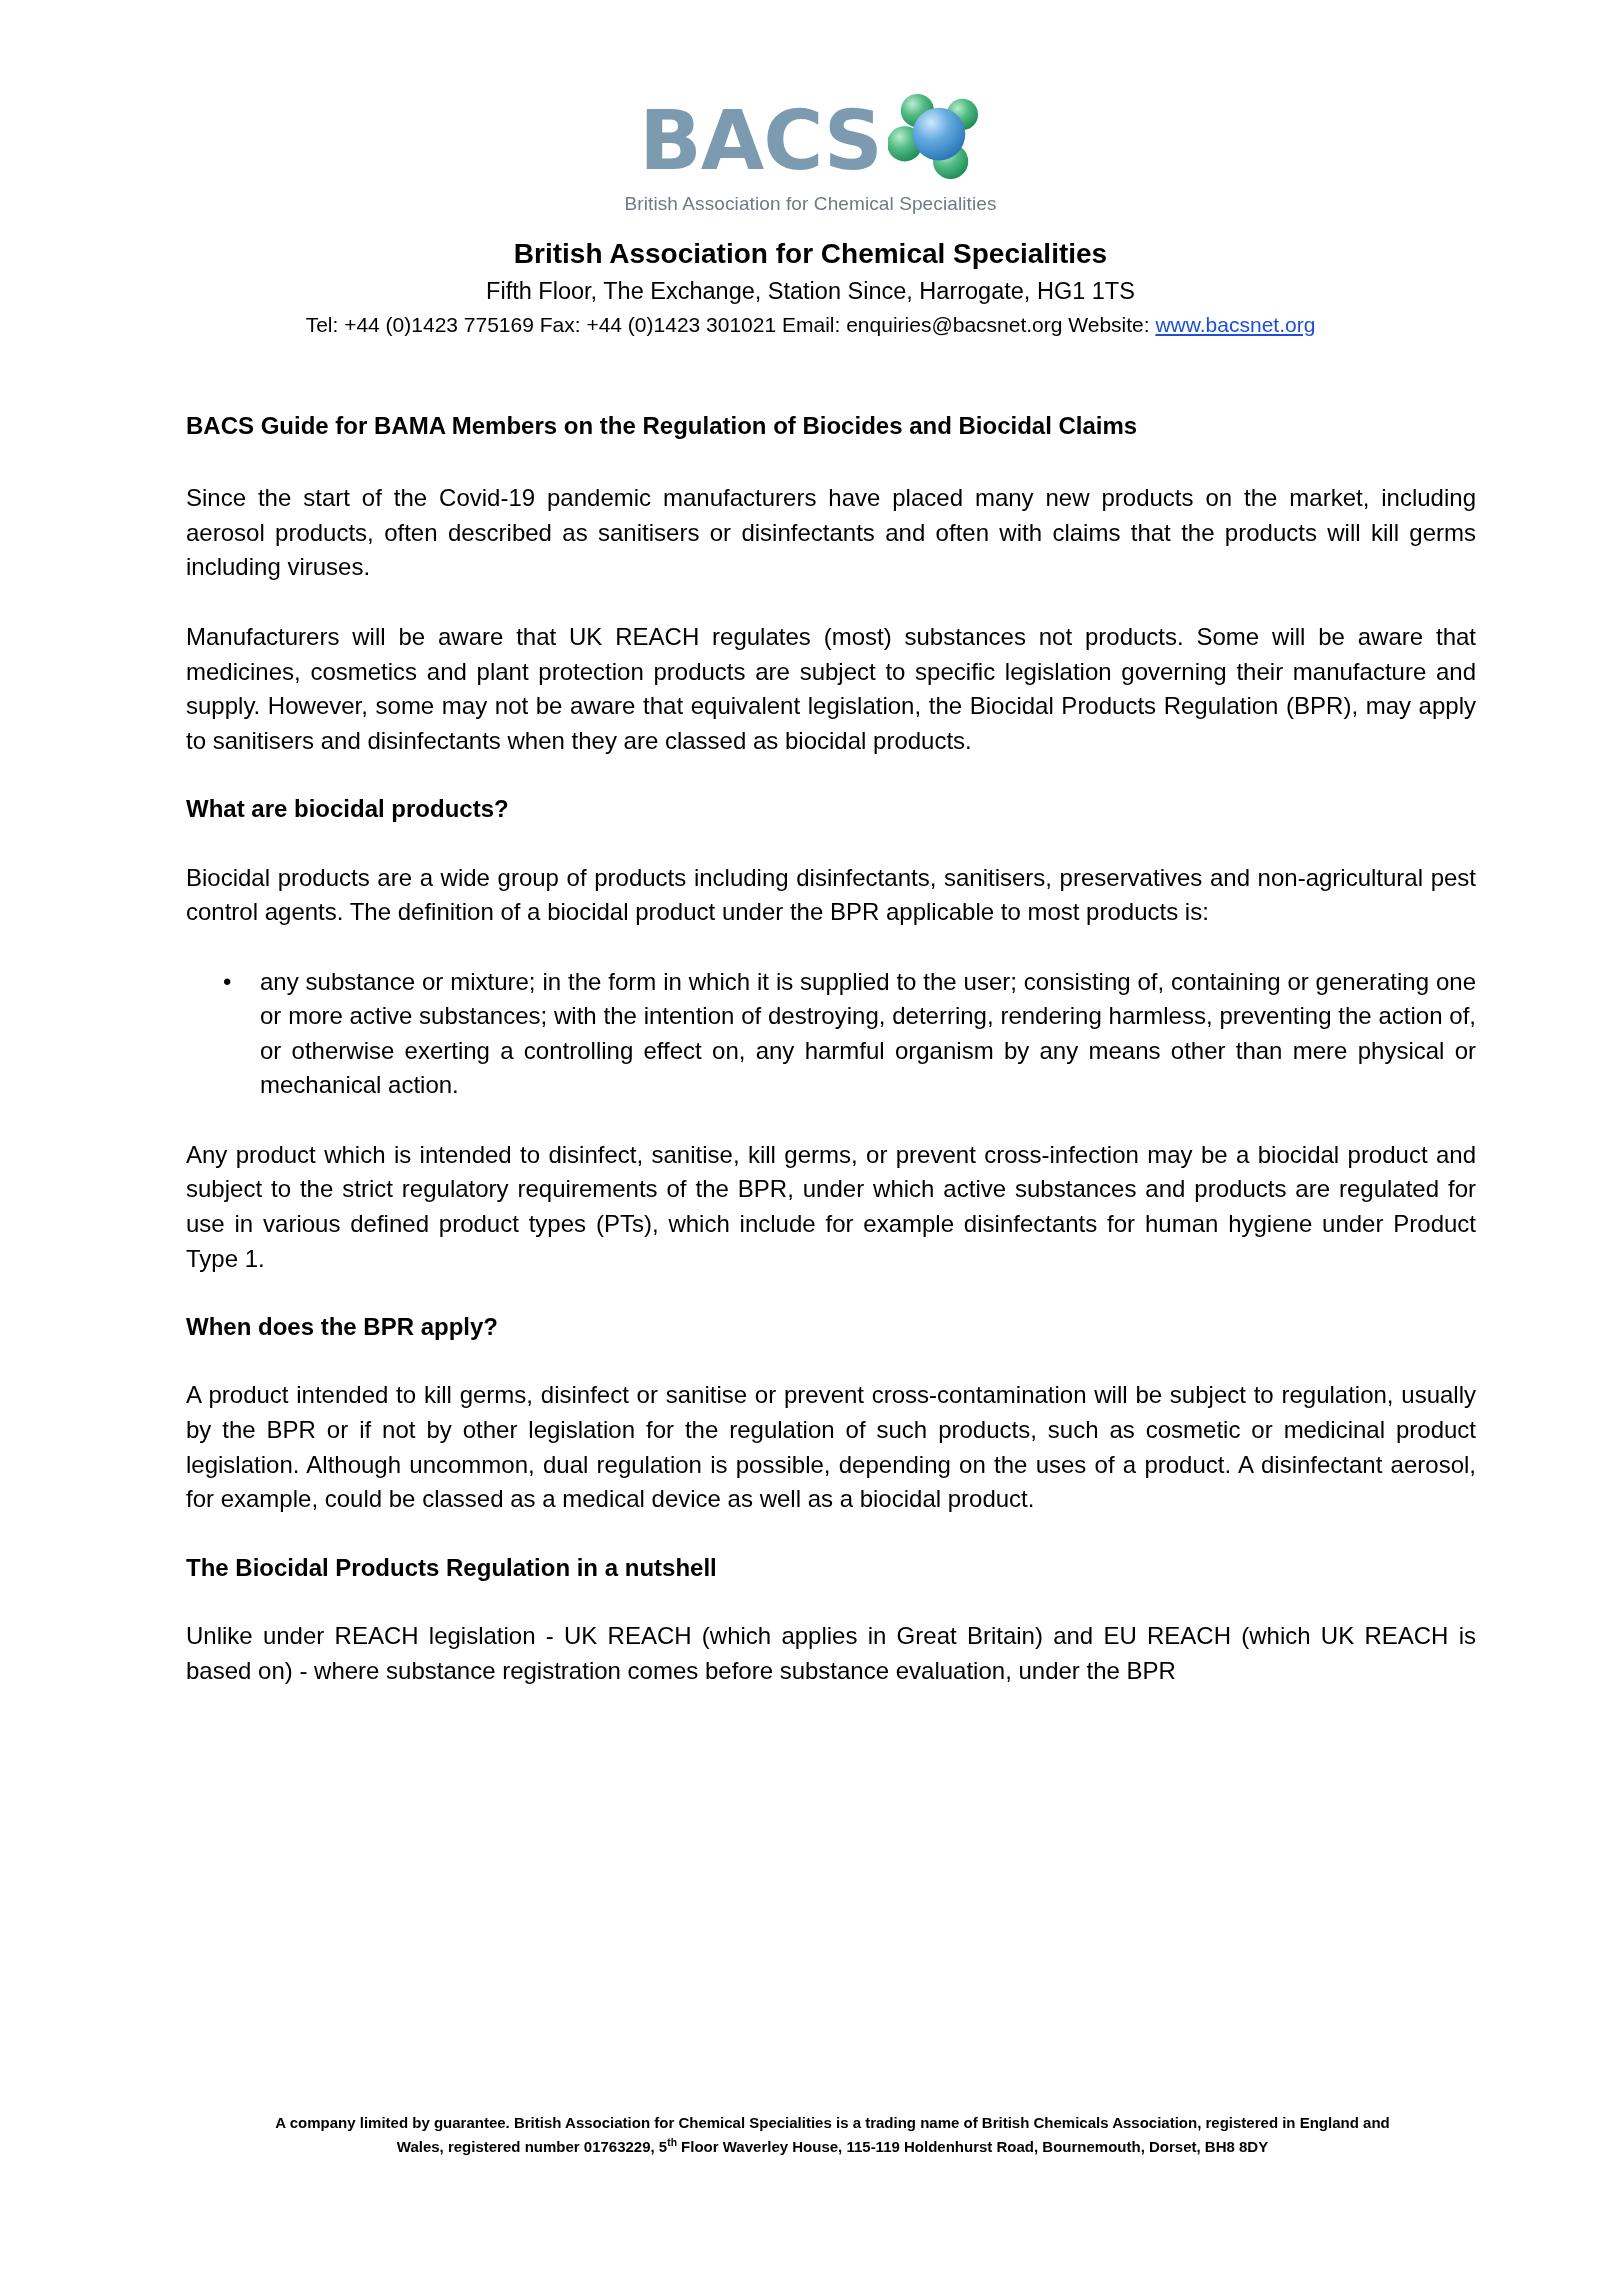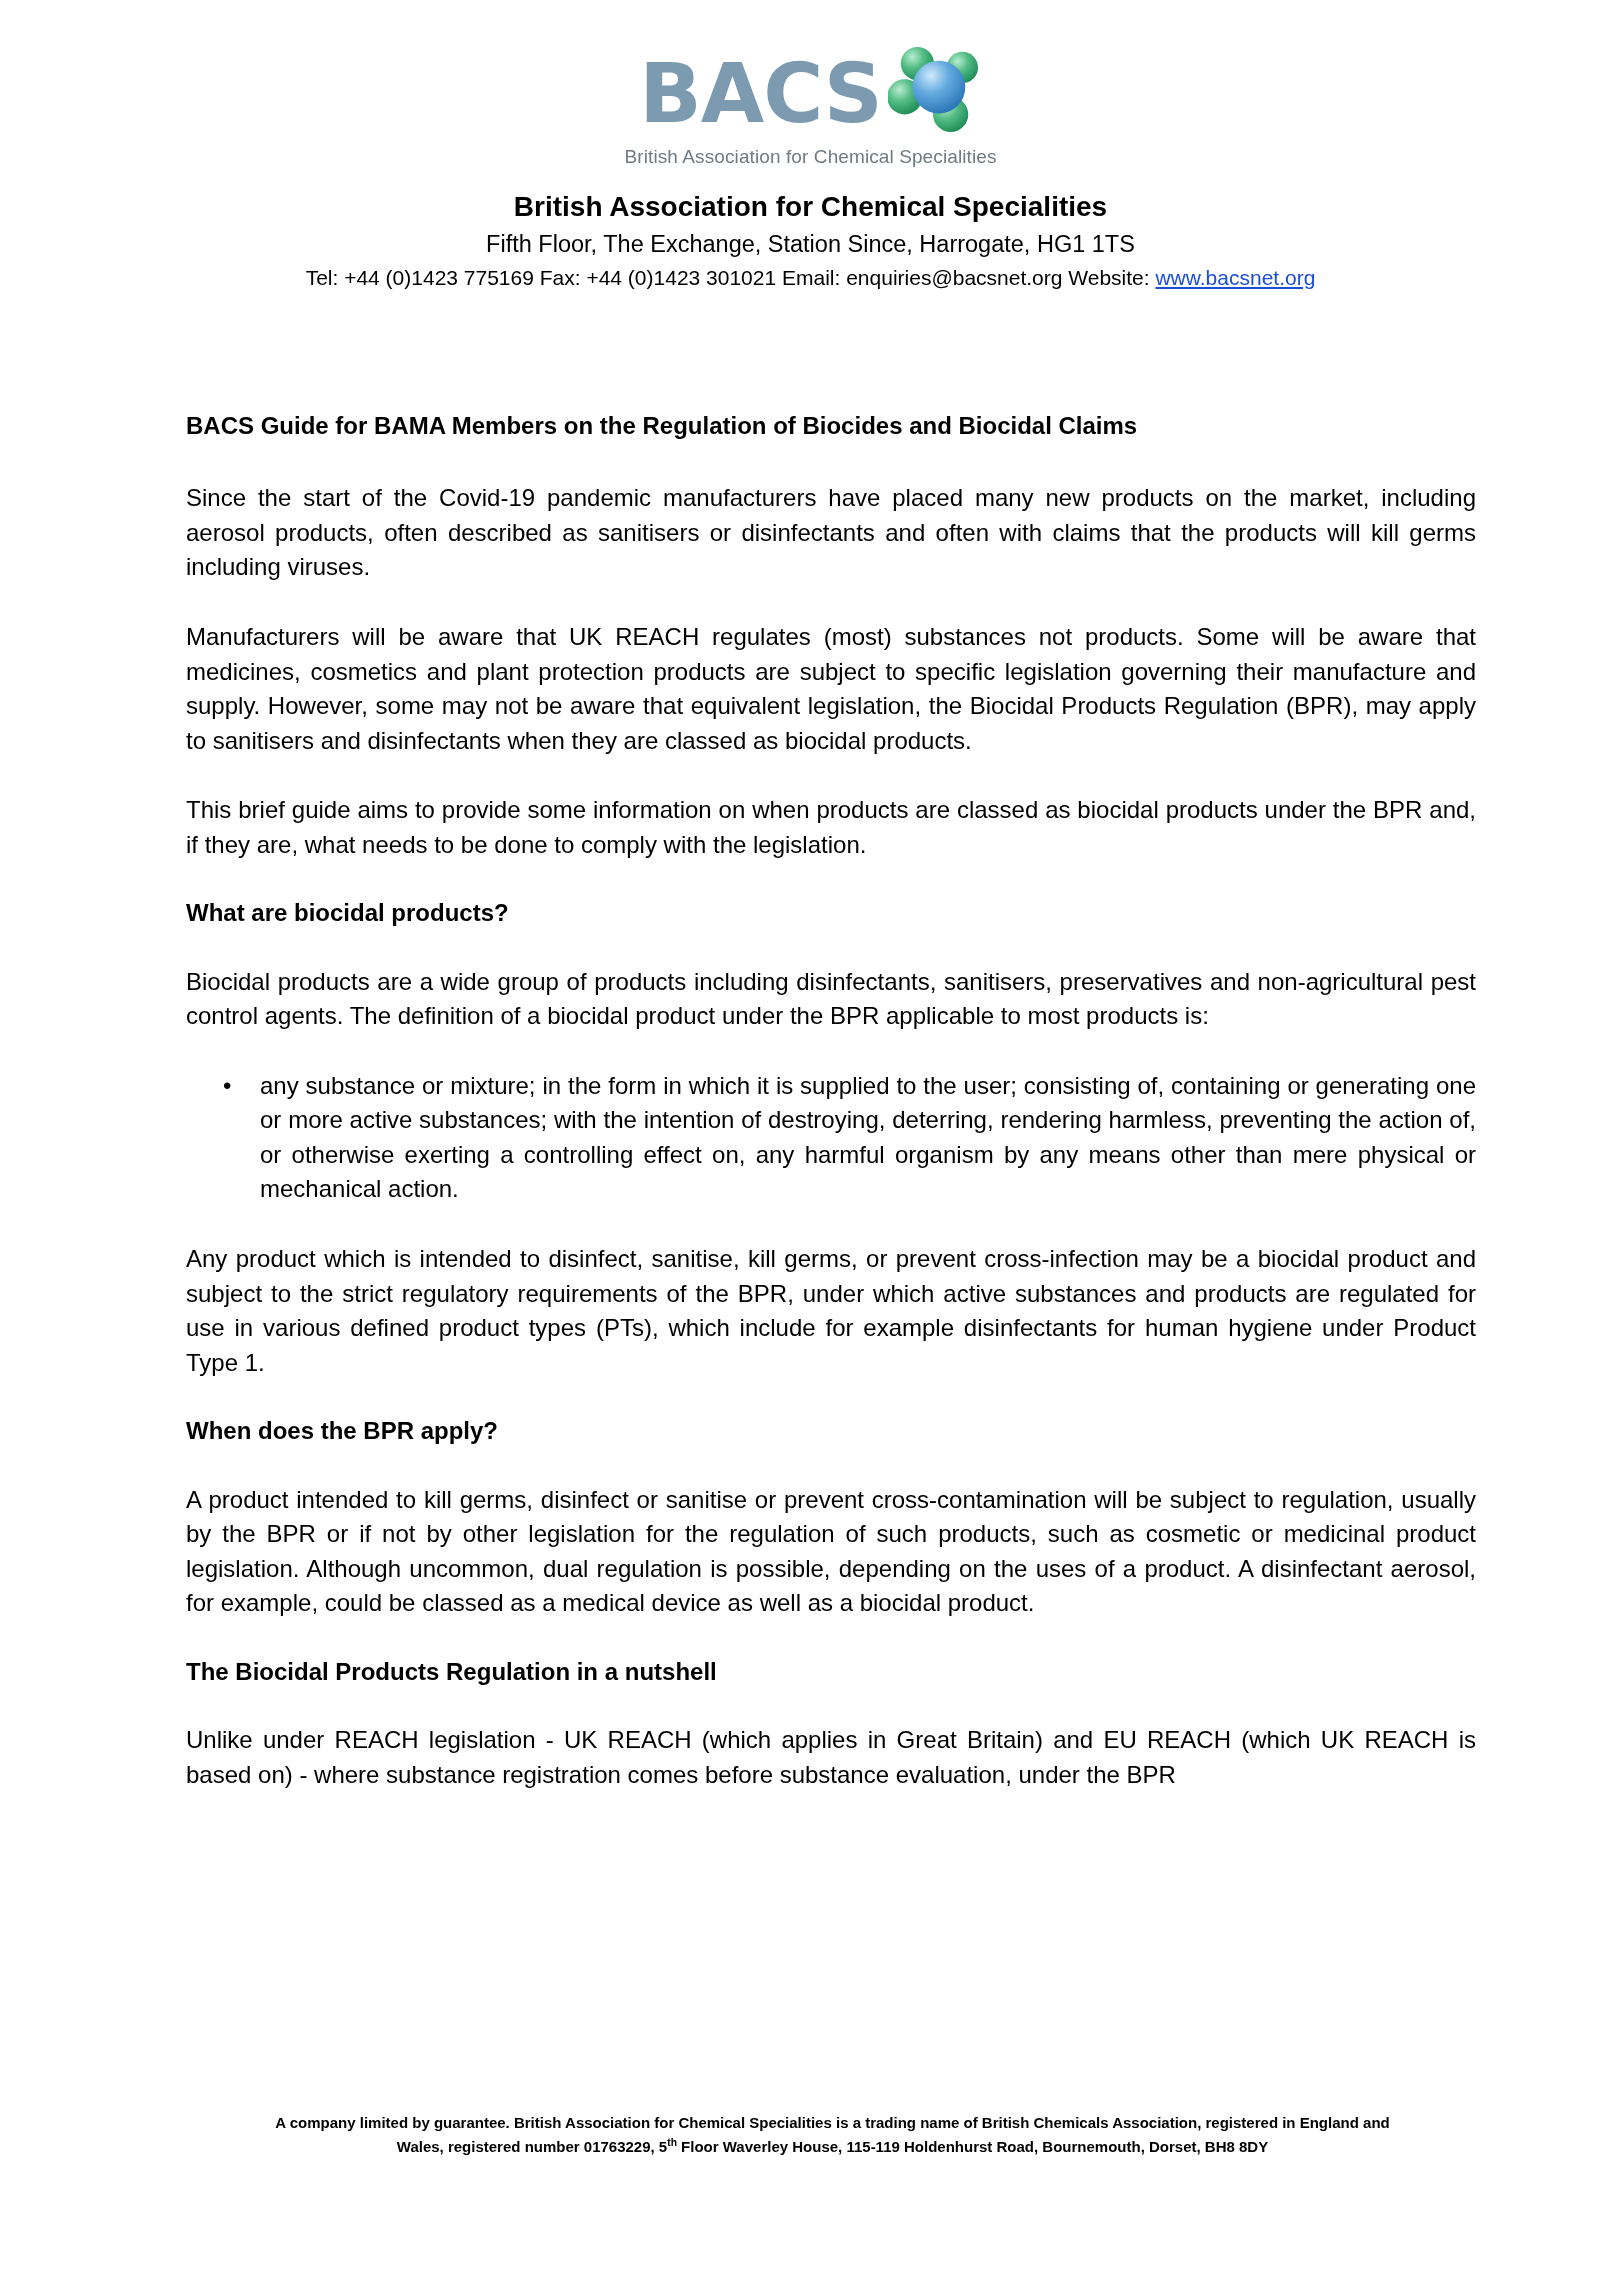--- a/index.html
+++ b/index.html
@@ -22,21 +22,21 @@
     height: 2293px;
     box-sizing: border-box;
     padding: 0;
     background: #ffffff;
   }
 
   
   .logo-block {
     width: 100%;
     text-align: center;
-    padding-top: 46px;
+    padding-top: 93px;
   }
   .logo-row {
     display: inline-flex;
     align-items: center;
     justify-content: center;
     gap: 5.9px;
   }
   .logo-word {
     font-family: "DejaVu Sans", sans-serif;
     font-weight: 700;
@@ -199,21 +199,20 @@
     <div class="lh-address">Fifth Floor, The Exchange, Station Since, Harrogate, HG1 1TS</div>
     <div class="lh-contact"><span>Tel: +44 (0)1423 775169  Fax: +44 (0)1423 301021  Email: enquiries@bacsnet.org  Website: </span><a class="weblink" href="#">www.bacsnet.org</a></div>
   </div>
 
   <div class="content">
 
     <div class="doc-title">BACS Guide for BAMA Members on the Regulation of Biocides and Biocidal Claims</div>
 
     <p class="para">Since the start of the Covid-19 pandemic manufacturers have placed many new products on the market, including aerosol products, often described as sanitisers or disinfectants and often with claims that the products will kill germs including viruses.</p>
     <p class="para">Manufacturers will be aware that UK REACH regulates (most) substances not products.  Some will be aware that medicines, cosmetics and plant protection products are subject to specific legislation governing their manufacture and supply.  However, some may not be aware that equivalent legislation, the Biocidal Products Regulation (BPR), may apply to sanitisers and disinfectants when they are classed as biocidal products.</p>
-    <p class="para">This brief guide aims to provide some information on when products are classed as biocidal products under the BPR and, if they are, what needs to be done to comply with the legislation.</p>
 
     <h2 class="section">What are biocidal products?</h2>
     <p class="para">Biocidal products are a wide group of products including disinfectants, sanitisers, preservatives and non-agricultural pest control agents.  The definition of a biocidal product under the BPR applicable to most products is:</p>
     <ul class="bullets">
       <li>
         <span class="bullet-dot">•</span>
         <span>any substance or mixture; in the form in which it is supplied to the user; consisting of, containing or generating one or more active substances; with the intention of destroying, deterring, rendering harmless, preventing the action of, or otherwise exerting a controlling effect on, any harmful organism by any means other than mere physical or mechanical action.</span>
       </li>
     </ul>
     <p class="para">Any product which is intended to disinfect, sanitise, kill germs, or prevent cross-infection may be a biocidal product and subject to the strict regulatory requirements of the BPR, under which active substances and products are regulated for use in various defined product types (PTs), which include for example disinfectants for human hygiene under Product Type 1.</p>

